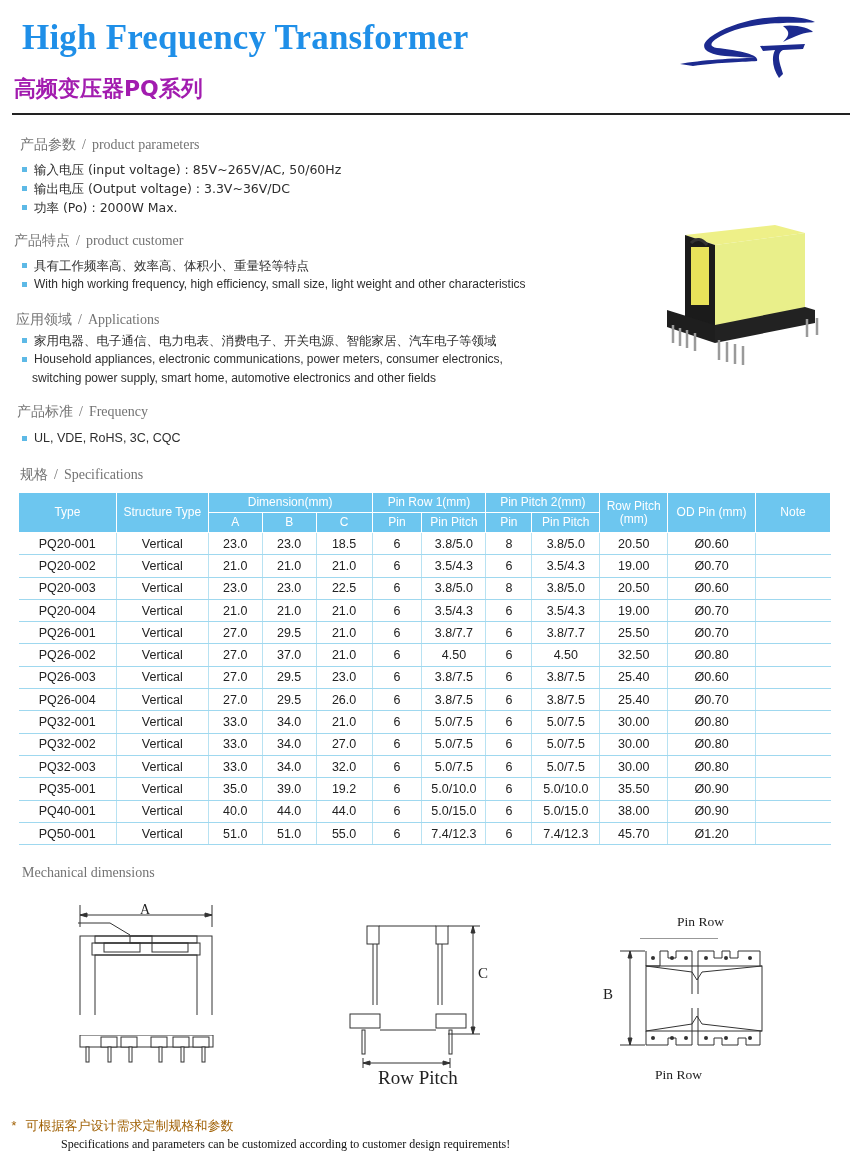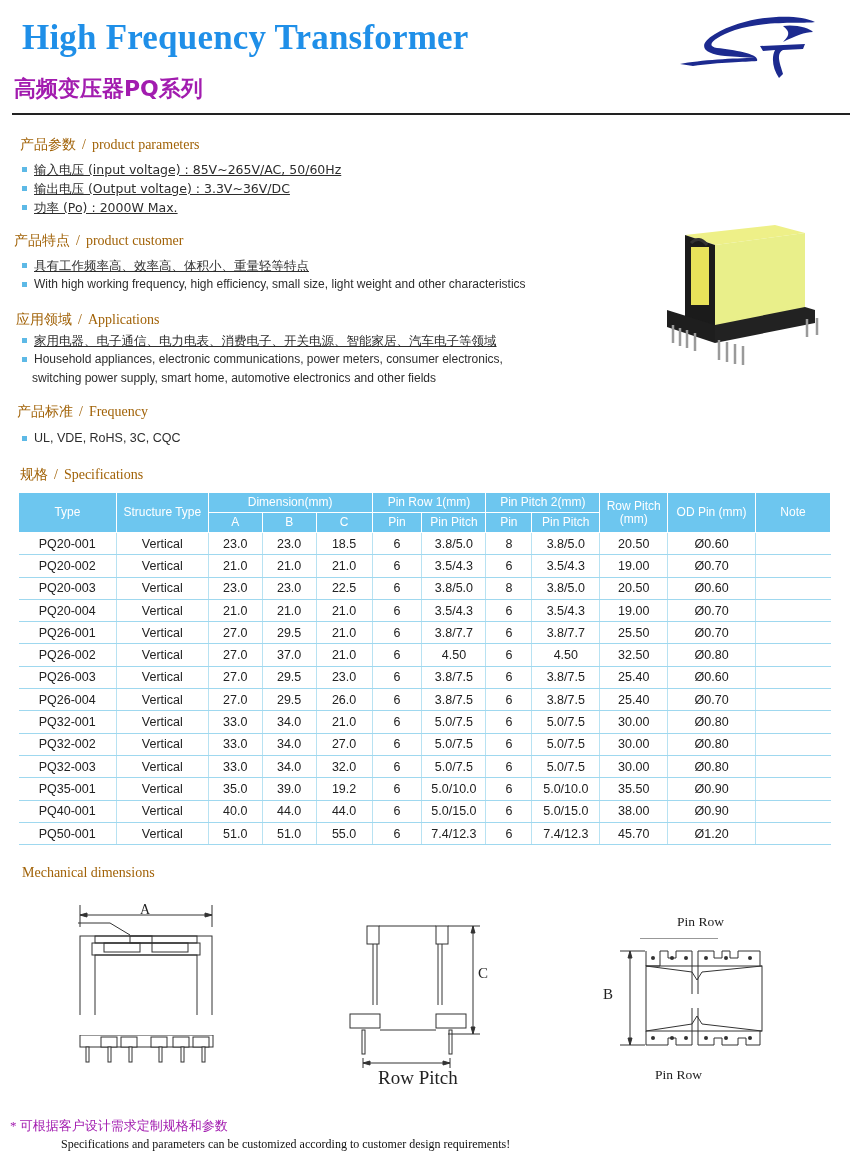--- a/index.html
+++ b/index.html
@@ -4,40 +4,40 @@
 <style>
   * { box-sizing: border-box; margin: 0; padding: 0; }
   html, body { width: 850px; height: 1167px; background: #ffffff; overflow: hidden; }
   body { position: relative; font-family: "Liberation Sans", sans-serif; color: #2a2a2a; }
 
   .title-en { position: absolute; left: 22px; top: 18px; font-family: "Liberation Serif", serif; font-weight: bold; font-size: 35px; color: #1f8fe8; letter-spacing: 0.2px; }
   .title-cn { position: absolute; left: 14px; top: 74px; font-family: "DejaVu Sans", sans-serif; font-weight: bold; font-size: 22px; color: #a21caf; }
   .logo { position: absolute; left: 665px; top: 14px; width: 150px; height: 66px; }
   .top-rule { position: absolute; left: 12px; top: 113px; width: 838px; height: 2px; background: #222; }
 
-  .sec-head { position: absolute; font-family: "Liberation Serif", "DejaVu Serif", serif; font-size: 14px; color: #a16207; }
+  .sec-head { position: absolute; font-family: "Liberation Serif", "DejaVu Serif", serif; font-size: 14px; color: #737373; }
   .sec-head .slash { margin: 0 6px; }
   .bullet { position: absolute; font-size: 12.5px; color: #2d2d2d; line-height: 19px; padding-left: 14px; }
   .bullet::before { content: ""; position: absolute; left: 2px; top: 7px; width: 5px; height: 5px; background: #5db9e6; }
-  .bullet.cn { font-family: "DejaVu Sans", sans-serif; font-size: 12.5px; text-decoration: underline; }
+  .bullet.cn { font-family: "DejaVu Sans", sans-serif; font-size: 12.5px; }
   .bullet.plain::before { display: none; }
 
   .product-img { position: absolute; left: 655px; top: 215px; width: 175px; height: 150px; }
 
   table.spec { position: absolute; left: 18px; top: 492px; width: 813px; border-collapse: collapse; font-size: 12px; }
   table.spec th { background: #6dc6ef; color: #ffffff; font-weight: normal; font-size: 12px; border: 1.5px solid #ffffff; line-height: 13px; text-align: center; }
   table.spec td { text-align: center; color: #222; height: 22.3px; border-bottom: 1px solid #9fd8ef; border-right: 1px solid #b8e2f2; font-size: 12.5px; }
   table.spec td:last-child { border-right: none; }
   table.spec tr.hd1 th { height: 20px; }
   table.spec tr.hd2 th { height: 20px; }
 
   .diag { position: absolute; }
   .diag-label { position: absolute; font-family: "Liberation Serif", serif; font-size: 14px; color: #222; }
 
-  .foot-cn { position: absolute; left: 10px; top: 1117px; font-family: Liberation Serif, serif; font-size: 13px; color: #a21caf; }
+  .foot-cn { position: absolute; left: 10px; top: 1117px; font-family: Liberation Mono, monospace; font-size: 13px; color: #a16207; }
   .foot-en { position: absolute; left: 16px; top: 1137px; font-family: "Liberation Serif", serif; font-size: 12px; color: #111; margin-left: 45px; }
 </style>
 </head>
 <body>
 
 <div class="title-en">High Frequency Transformer</div>
 <div class="title-cn">高频变压器PQ系列</div>
 <svg class="logo" viewBox="0 0 150 66">
   <path d="M150 8 C130 -2 80 2 50 20 C30 32 40 40 60 42 L90 44 C70 44 35 46 15 50 L28 52 C55 48 80 48 92 47 C95 40 70 36 52 34 C40 32 48 24 70 16 C100 6 140 10 150 8 Z" fill="#1c2a8f"></path>
   <path d="M95 32 L140 30 L138 35 L118 36 C110 40 116 52 118 60 L114 64 C108 55 106 44 110 36 L98 37 Z" fill="#1c2a8f"></path>

